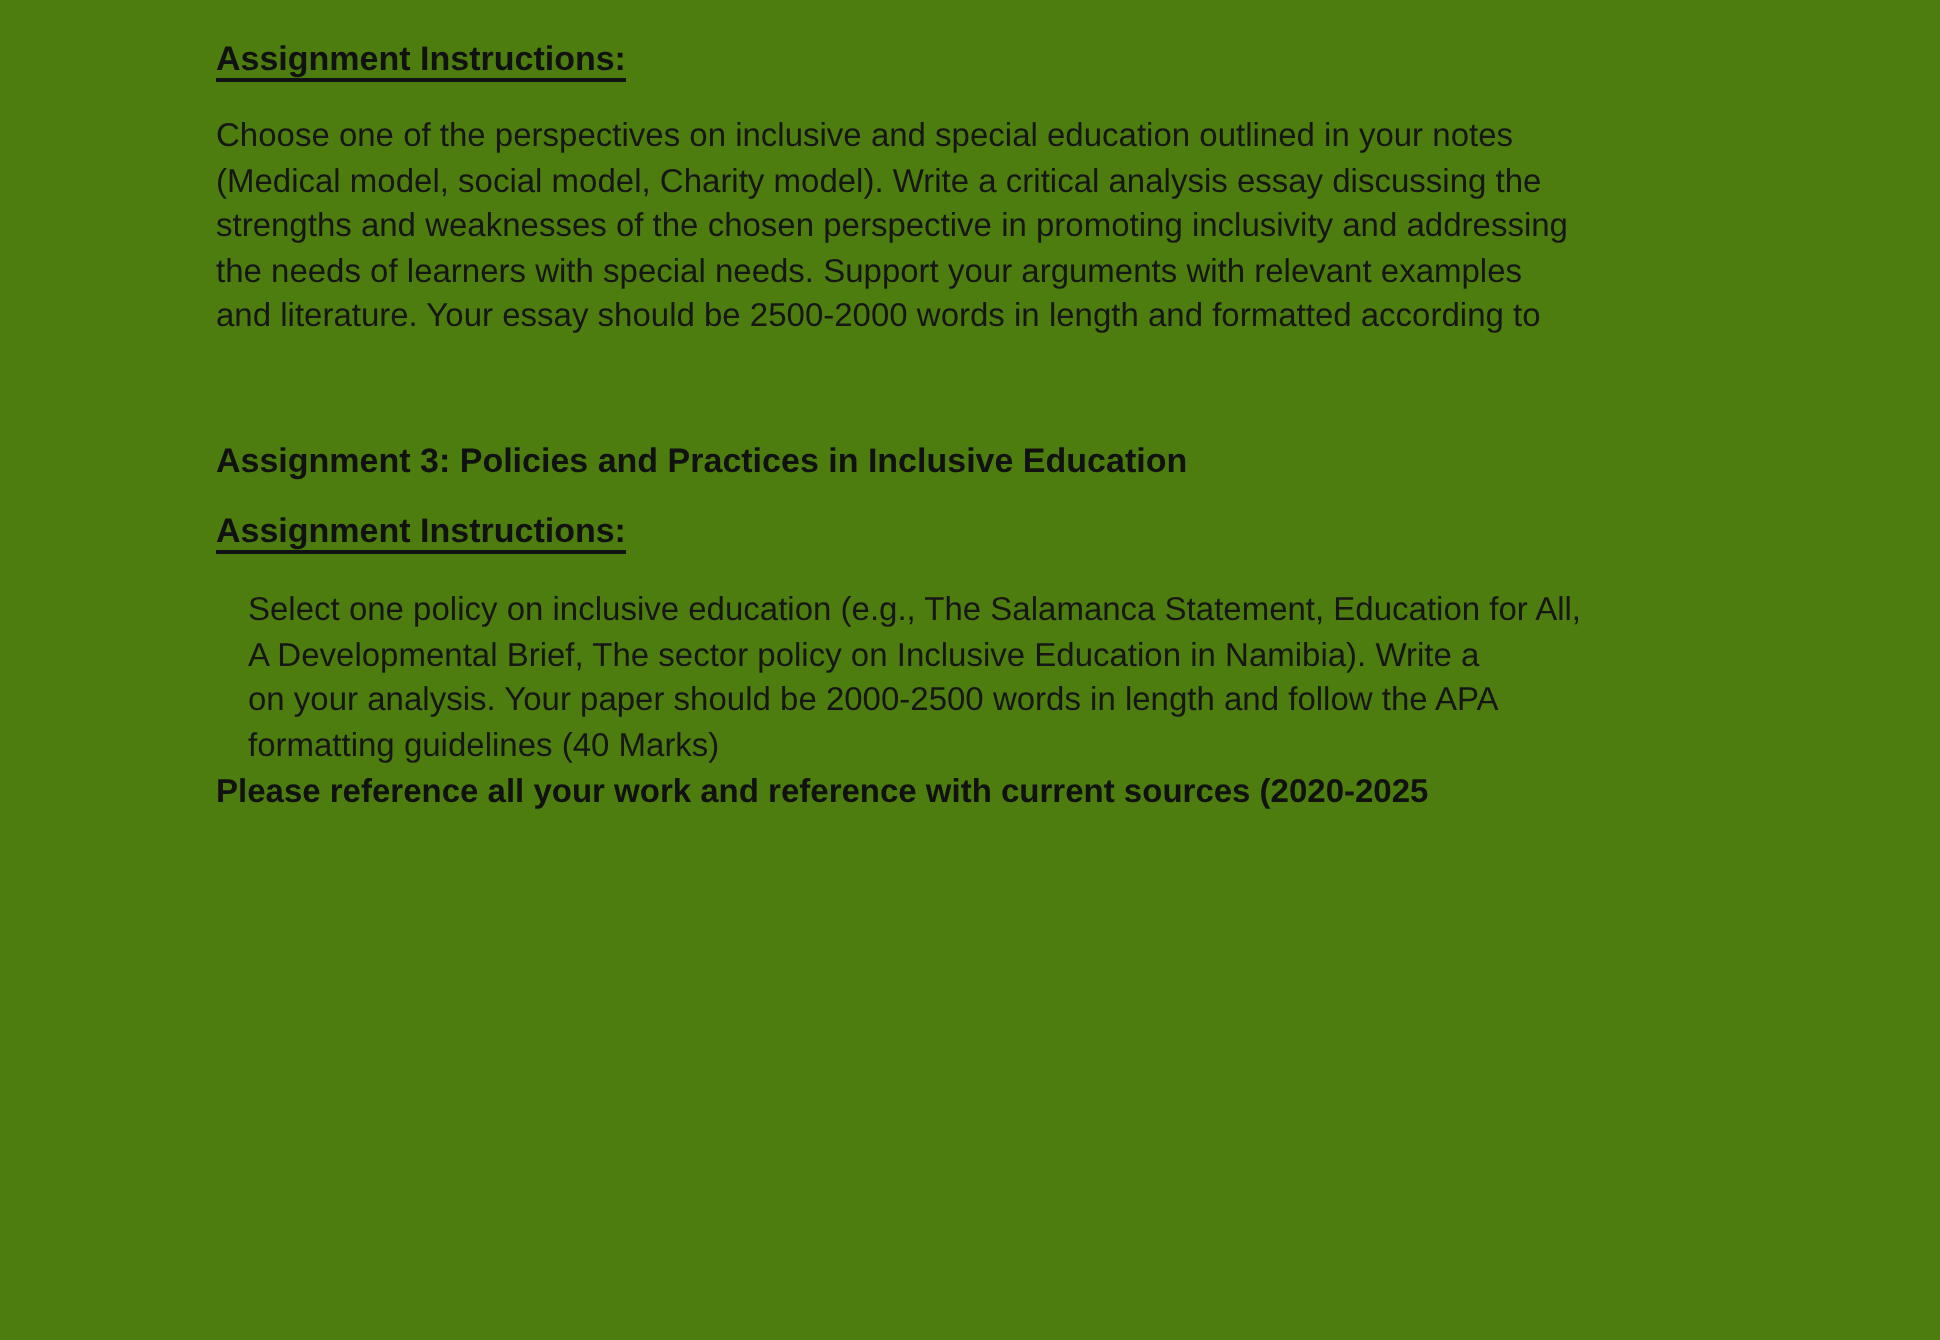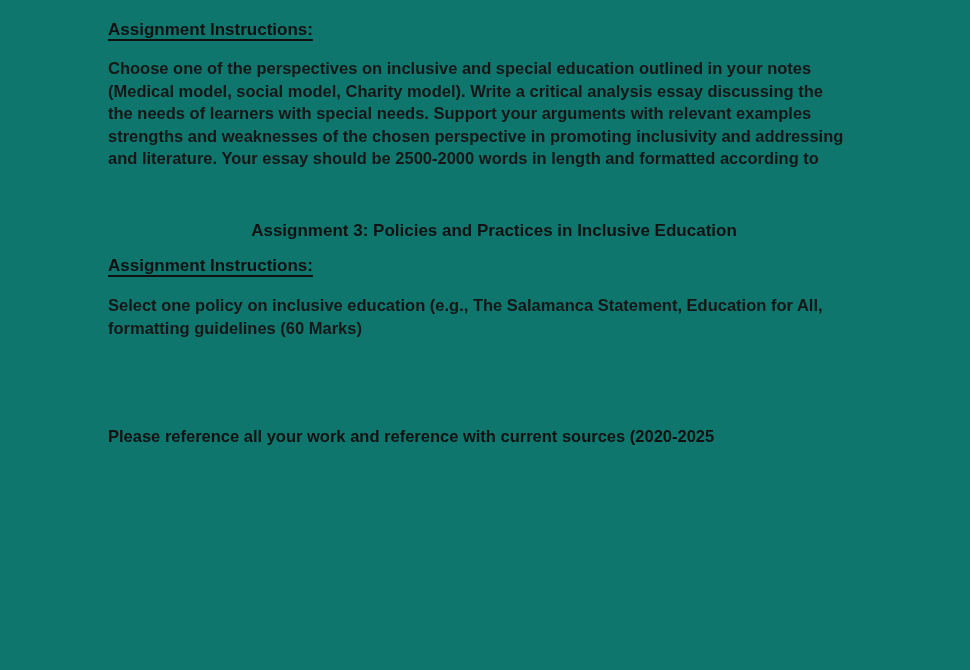--- a/index.html
+++ b/index.html
@@ -8,21 +8,21 @@
     height: 670px;
     background: #ffffff;
     font-family: "Liberation Sans", "DejaVu Sans", sans-serif;
     color: #111111;
     overflow: hidden;
   }
   .page {
     position: relative;
     width: 970px;
     height: 670px;
-    background: #0f766e;
+    background: #4d7c0f;
   }
   .content {
     padding: 20px 90px 0 108px;
   }
   .heading {
     font-size: 17px;
     font-weight: bold;
     line-height: 20px;
     color: #111111;
   }
@@ -30,57 +30,58 @@
     text-decoration: underline;
     text-decoration-thickness: 2px;
     text-underline-offset: 4px;
   }
   .para {
     font-size: 16.5px;
     line-height: 22.6px;
     font-weight: normal;
     color: #161616;
   }
-  .para .line { display: block; white-space: nowrap; font-weight: bold; }
+  .para .line { display: block; white-space: nowrap; }
   .para-1 { margin-top: 17px; }
-  .section-title { margin-top: 51px; text-align: center; }
+  .section-title { margin-top: 51px; }
   .heading-2 { margin-top: 15px; }
-  .para-2 { margin-top: 18px; }
+  .para-2 { margin-top: 18px; margin-left: 16px; }
   .footer-notice {
-    margin-top: 85px;
     font-size: 16.5px;
     font-weight: bold;
     line-height: 25px;
     color: #111111;
   }
   .footer-notice .line { display: block; white-space: nowrap; }
 </style>
 </head>
 <body>
 
 <div class="page">
   <div class="content">
 
     <div class="heading underlined">Assignment Instructions:</div>
 
     <p class="para para-1">
       <span class="line">Choose one of the perspectives on inclusive and special education outlined in your notes</span>
       <span class="line">(Medical model, social model, Charity model). Write a critical analysis essay discussing the</span>
+      <span class="line">strengths and weaknesses of the chosen perspective in promoting inclusivity and addressing</span>
       <span class="line">the needs of learners with special needs. Support your arguments with relevant examples</span>
-      <span class="line">strengths and weaknesses of the chosen perspective in promoting inclusivity and addressing</span>
       <span class="line">and literature. Your essay should be 2500-2000 words in length and formatted according to</span>
     </p>
 
     <div class="heading section-title">Assignment 3: Policies and Practices in Inclusive Education</div>
 
     <div class="heading underlined heading-2">Assignment Instructions:</div>
 
     <p class="para para-2">
       <span class="line">Select one policy on inclusive education (e.g., The Salamanca Statement, Education for All,</span>
-      <span class="line">formatting guidelines (60 Marks)</span>
+      <span class="line">A Developmental Brief, The sector policy on Inclusive Education in Namibia). Write a</span>
+      <span class="line">on your analysis. Your paper should be 2000-2500 words in length and follow the APA</span>
+      <span class="line">formatting guidelines (40 Marks)</span>
     </p>
 
     <p class="footer-notice">
       <span class="line">Please reference all your work and reference with current sources (2020-2025</span>
     </p>
 
   </div>
 </div>
 
 </body></html>

